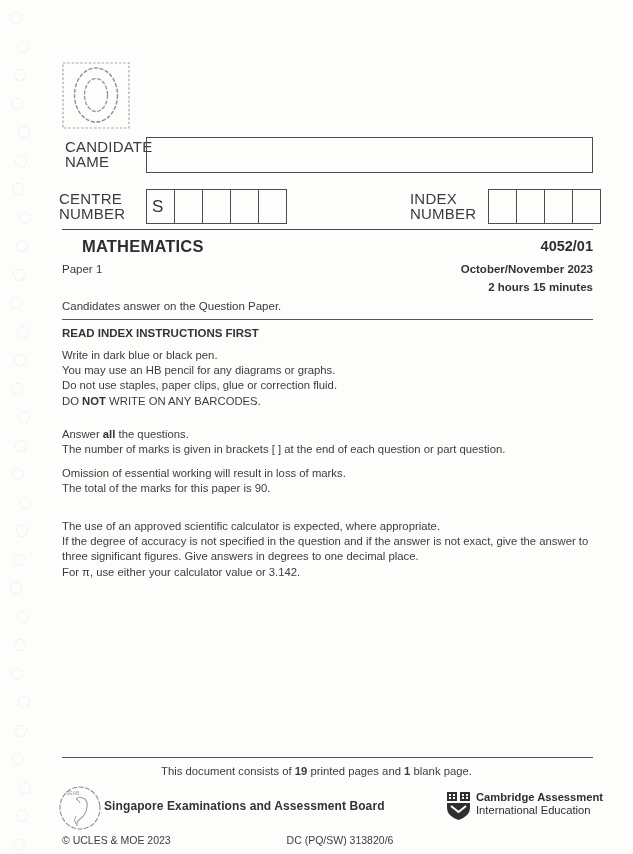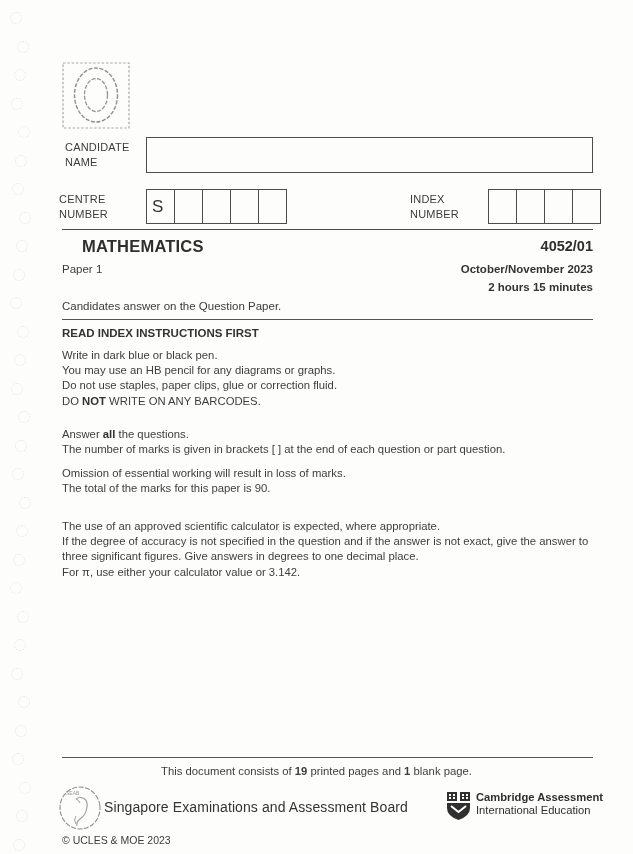--- a/index.html
+++ b/index.html
@@ -9,21 +9,21 @@
     font-family:"Liberation Sans", sans-serif; color:#363636;
   }
   .abs { position:absolute; }
   .speck {
     position:absolute; width:10px; height:10px;
     border:1px dotted #e0e0e0; border-radius:50%; opacity:.85;
   }
   
   .hdr-text { left:145px; top:61px; font-size:11.5px; line-height:15.6px; color:#3b3b3b; }
   
-  .field-label { font-size:11px; line-height:14.5px; color:#3b3b3b; letter-spacing:.2px; }
+  .field-label { font-size:15px; line-height:14.5px; color:#3b3b3b; letter-spacing:.2px; }
   .box { border:1.5px solid #4d4d4d; background:transparent; }
   .cellgrid { display:flex; }
   .cell {
     width:27px; height:33px; border-left:1.4px solid #4d4d4d;
     display:flex; align-items:center; justify-content:center;
     font-size:17px; color:#333;
   }
   .cell:first-child { border-left:none; }
   .rule { left:62px; width:531px; height:0; border-top:1.7px solid #474747; }
   .rule-thin { left:62px; width:531px; height:0; border-top:1.4px solid #555; }
@@ -31,21 +31,21 @@
   .subject { font-size:16.5px; font-weight:bold; color:#2e2e2e; letter-spacing:.2px; }
   .code { font-size:14.5px; font-weight:bold; color:#2e2e2e; }
   .meta { font-size:11.5px; color:#3b3b3b; }
   .meta-b { font-size:11.5px; font-weight:bold; color:#333; }
   
   .inst-h { font-size:11.5px; font-weight:bold; color:#333; }
   .inst { font-size:11.3px; line-height:15.2px; color:#3d3d3d; }
   .inst b { color:#333; }
   
   .doc-line { left:0; width:633px; text-align:center; font-size:11.3px; color:#3d3d3d; }
-  .seab-text { font-size:14px; font-weight:normal; color:#333; letter-spacing:.1px; }
+  .seab-text { font-size:12px; font-weight:bold; color:#333; letter-spacing:.1px; }
   .cam-text1 { font-size:11.2px; font-weight:bold; color:#2e2e2e; line-height:13px; }
   .cam-text2 { font-size:11.2px; color:#2e2e2e; line-height:13px; }
   .small { font-size:10.5px; color:#3d3d3d; }
 </style>
 </head>
 <body>
 
 <div class="page">
 
   <div id="specks" class="abs" style="left:0;top:0;width:40px;height:854px;">
@@ -194,14 +194,15 @@
         <path d="M5 15 l7.5 6 l7.5 -6" fill="none" stroke="#fff" stroke-width="2"></path>
       </svg>
     </div>
     <div>
       <div class="cam-text1">Cambridge Assessment</div>
       <div class="cam-text2">International Education</div>
     </div>
   </div>
 
   <div class="abs small" style="left:62px; top:834px;">© UCLES &amp; MOE 2023</div>
+  <div class="abs small" style="left:240px; top:834px; width:200px; text-align:center;">DC (PQ/SW) 313820/6</div>
 
 </div>
 
 </body></html>

